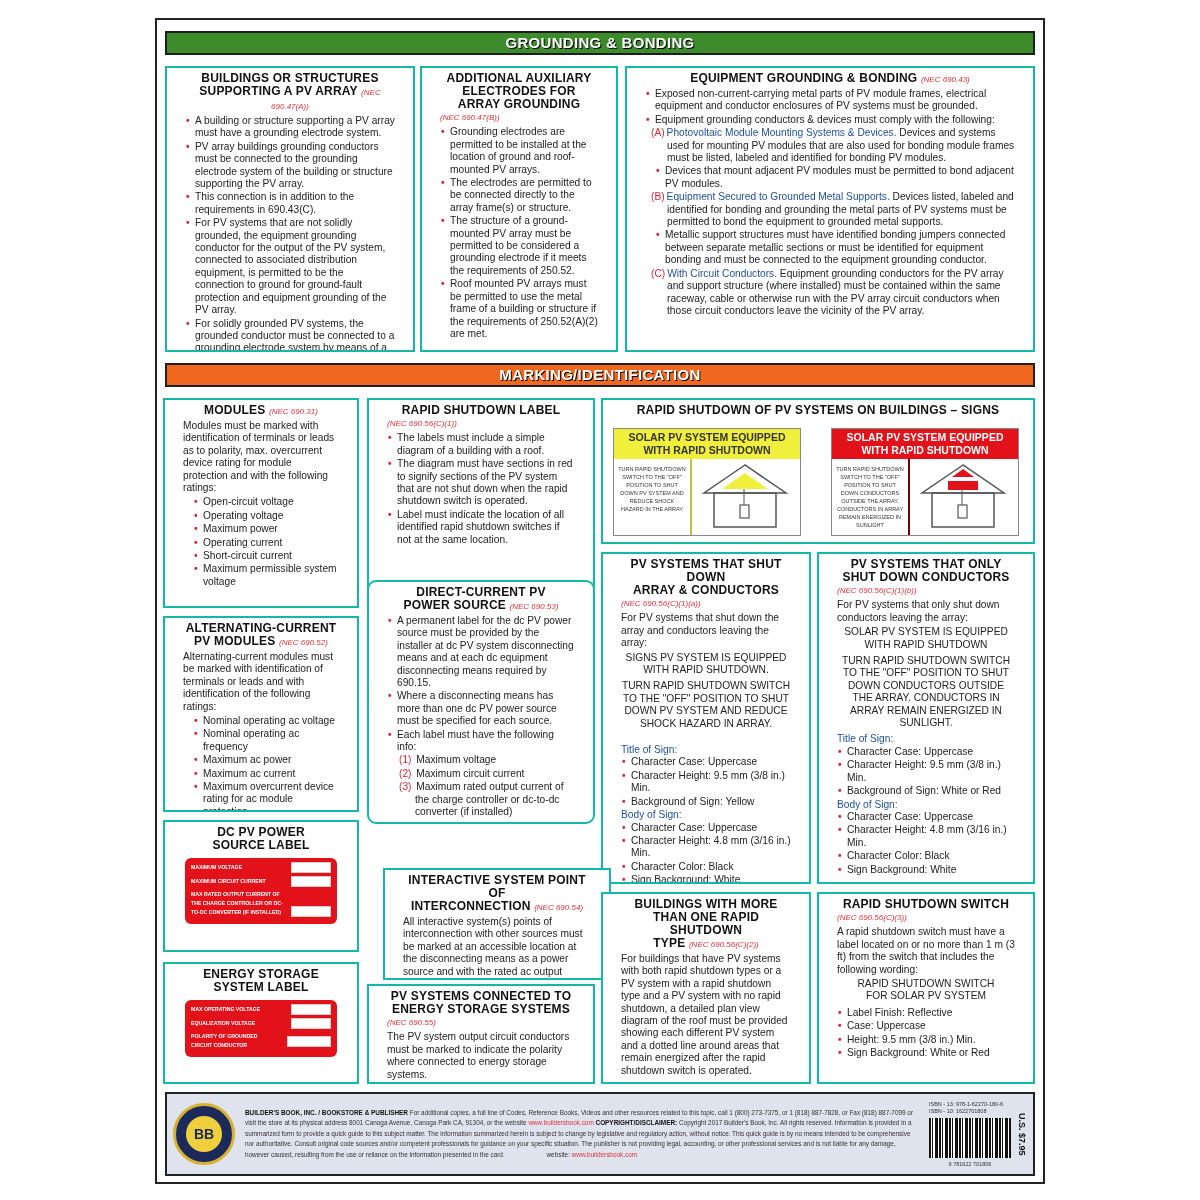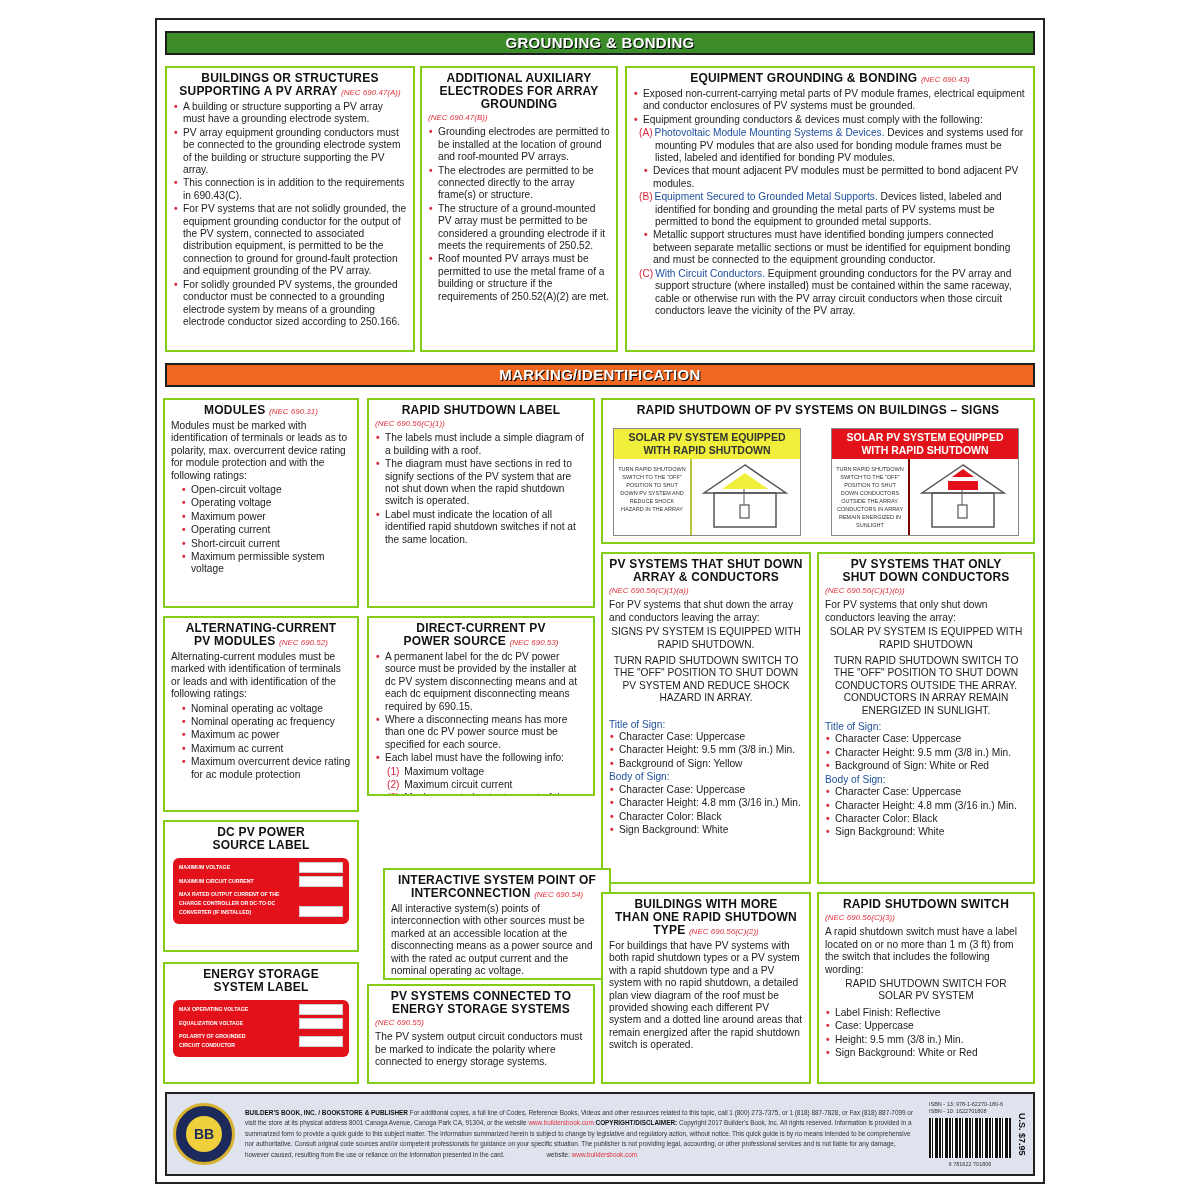--- a/index.html
+++ b/index.html
@@ -13,22 +13,22 @@
   .banner {
     position: absolute; left: 8px; height: 24px; width: 870px;
     border: 2px solid #1e1e1e; color: #fff; font-weight: bold; font-size: 15px;
     text-align: center; line-height: 20px; letter-spacing: 0.3px;
     text-shadow: 1px 1px 0 #000;
   }
   .banner.green { top: 11px; background: #3c8c2c; }
   .banner.orange { top: 343px; background: #f06820; }
 
   .box {
-    position: absolute; border: 2px solid #84cc16; background: #fff;
-    padding: 4px 6px; font-size: 10.2px; line-height: 12.4px; color: #222;
+    position: absolute; border: 2px solid #14b8a6; background: #fff;
+    padding: 4px 18px; font-size: 10.2px; line-height: 12.4px; color: #222;
     overflow: hidden;
   }
   .box h3 {
     font-size: 12px; line-height: 13px; font-weight: 900; text-align: center;
     letter-spacing: 0.2px; color: #111; margin-bottom: 2px; text-transform: uppercase;
   }
   .ref { color: #e0323c; font-size: 8px; font-weight: normal; font-style: italic; letter-spacing: 0; }
   .ref-line { display: block; text-align: left; color: #e0323c; font-size: 8px; font-style: italic; margin-top: -1px; margin-bottom: 2px; }
   ul.b { list-style: none; }
   ul.b li { position: relative; padding-left: 10px; margin-bottom: 1px; }
@@ -76,21 +76,21 @@
 <body>
 
 <div class="card">
 
   <div class="banner green">GROUNDING &amp; BONDING</div>
 
   <div class="box" style="left:8px; top:46px; width:250px; height:286px;">
     <h3><span>BUILDINGS OR STRUCTURES</span><br><span>SUPPORTING A PV ARRAY</span> <span class="ref">(NEC 690.47(A))</span></h3>
     <ul class="b">
       <li>A building or structure supporting a PV array must have a grounding electrode system.</li>
-      <li>PV array equipment grounding conductors must be connected to the grounding electrode system of the building or structure supporting the PV array.</li>
+      <li>PV array buildings grounding conductors must be connected to the grounding electrode system of the building or structure supporting the PV array.</li>
       <li>This connection is in addition to the requirements in 690.43(C).</li>
       <li>For PV systems that are not solidly grounded, the equipment grounding conductor for the output of the PV system, connected to associated distribution equipment, is permitted to be the connection to ground for ground-fault protection and equipment grounding of the PV array.</li>
       <li>For solidly grounded PV systems, the grounded conductor must be connected to a grounding electrode system by means of a grounding electrode conductor sized according to 250.166.</li>
     </ul>
   </div>
 
   <div class="box" style="left:263px; top:46px; width:198px; height:286px;">
     <h3>ADDITIONAL AUXILIARY ELECTRODES FOR ARRAY GROUNDING</h3>
     <span class="ref-line">(NEC 690.47(B))</span>
     <ul class="b">
@@ -225,21 +225,21 @@
     <div class="para">Alternating-current modules must be marked with identification of terminals or leads and with identification of the following ratings:</div>
     <ul class="b ind">
       <li>Nominal operating ac voltage</li>
       <li>Nominal operating ac frequency</li>
       <li>Maximum ac power</li>
       <li>Maximum ac current</li>
       <li>Maximum overcurrent device rating for ac module protection</li>
     </ul>
   </div>
 
-  <div class="box" style="left:210px; top:596px; width:228px; height:180px;">
+  <div class="box" style="left:210px; top:560px; width:228px; height:244px;border-radius:9px;">
     <h3><span>DIRECT-CURRENT PV</span><br><span>POWER SOURCE</span> <span class="ref">(NEC 690.53)</span></h3>
     <ul class="b">
       <li>A permanent label for the dc PV power source must be provided by the installer at dc PV system disconnecting means and at each dc equipment disconnecting means required by 690.15.</li>
       <li>Where a disconnecting means has more than one dc PV power source must be specified for each source.</li>
       <li>Each label must have the following info:</li>
     </ul>
     <div class="item-row" style="margin-left:12px;"><span class="lbl">(1)</span> <span>Maximum voltage</span></div>
     <div class="item-row" style="margin-left:12px;"><span class="lbl">(2)</span> <span>Maximum circuit current</span></div>
     <div class="item-row" style="margin-left:12px;"><span class="lbl">(3)</span> <span>Maximum rated output current of the charge controller or dc-to-dc converter (if installed)</span></div>
   </div>

